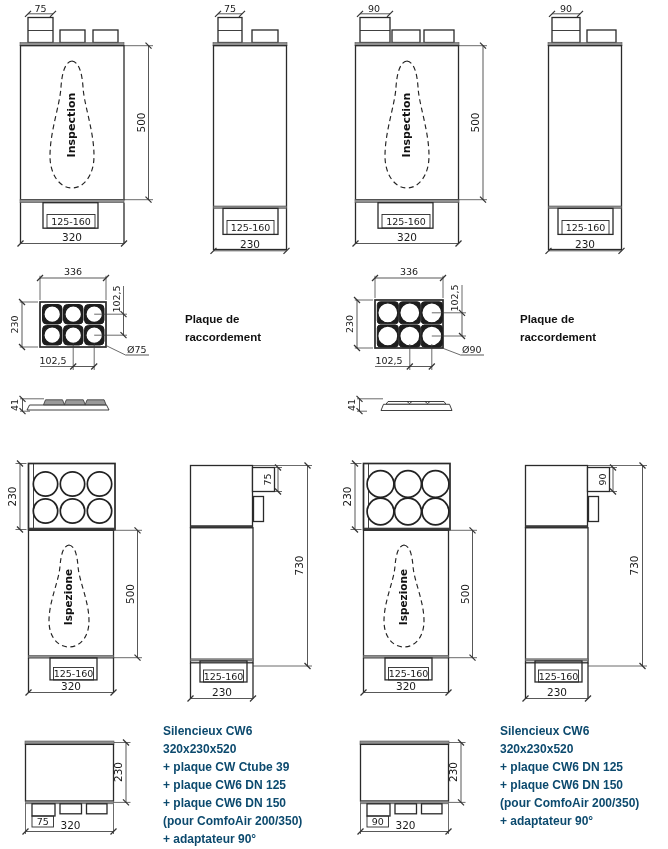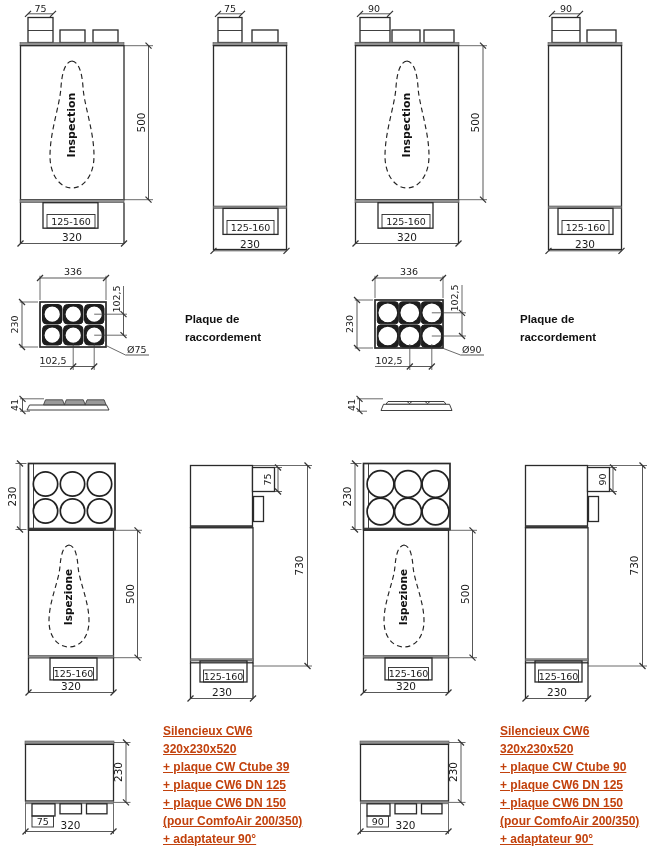--- a/index.html
+++ b/index.html
@@ -20,21 +20,21 @@
   .cir {fill:#fff;stroke:#1d1d1d;stroke-width:1.3;}
   .cir2{fill:#fff;stroke:#222;stroke-width:1.7;}
   .grayblk{fill:#9a9a9a;stroke:#333;stroke-width:0.8;}
   .t {font:9.5px "DejaVu Sans",sans-serif;fill:#1a1a1a;}
   .tb{font:10.5px "DejaVu Sans",sans-serif;fill:#1a1a1a;}
   .tm{text-anchor:middle;}
   .insp{font:bold 11px "DejaVu Sans",sans-serif;fill:#111;text-anchor:middle;}
   .insp2{font:bold 10.5px "DejaVu Sans",sans-serif;fill:#111;text-anchor:middle;}
   
   .caption{position:absolute;font:bold 11.5px "Liberation Sans",sans-serif;color:#111;line-height:18px;white-space:nowrap;margin-left:28px;}
-  .spec{position:absolute;font:bold 12px "Liberation Sans",sans-serif;color:#c2410c;line-height:18px;white-space:nowrap;text-decoration:underline;}
+  .spec{position:absolute;font:bold 12px "Liberation Sans",sans-serif;color:#0c4a6e;line-height:18px;white-space:nowrap;}
 </style>
 </head>
 <body>
 
 <div class="canvas">
 <svg width="668" height="849" viewBox="0 0 668 849">
   <defs>
     <marker id="tk" markerWidth="9" markerHeight="9" refX="4.5" refY="4.5" orient="auto" markerUnits="userSpaceOnUse">
       <path d="M1.5,7.5 L7.5,1.5" stroke="#333" stroke-width="1.2" fill="none"></path>
     </marker>
@@ -391,19 +391,18 @@
   <div>320x230x520</div>
   <div>+ plaque CW Ctube 39</div>
   <div>+ plaque CW6 DN 125</div>
   <div>+ plaque CW6 DN 150</div>
   <div>(pour ComfoAir 200/350)</div>
   <div>+ adaptateur 90°</div>
 </div>
 <div class="spec" style="left:500px;top:722px;">
   <div>Silencieux CW6</div>
   <div>320x230x520</div>
-  <div>+ plaque CW Ctube 90</div>
   <div>+ plaque CW6 DN 125</div>
   <div>+ plaque CW6 DN 150</div>
   <div>(pour ComfoAir 200/350)</div>
   <div>+ adaptateur 90°</div>
 </div>
 </div>
 
 </body></html>

